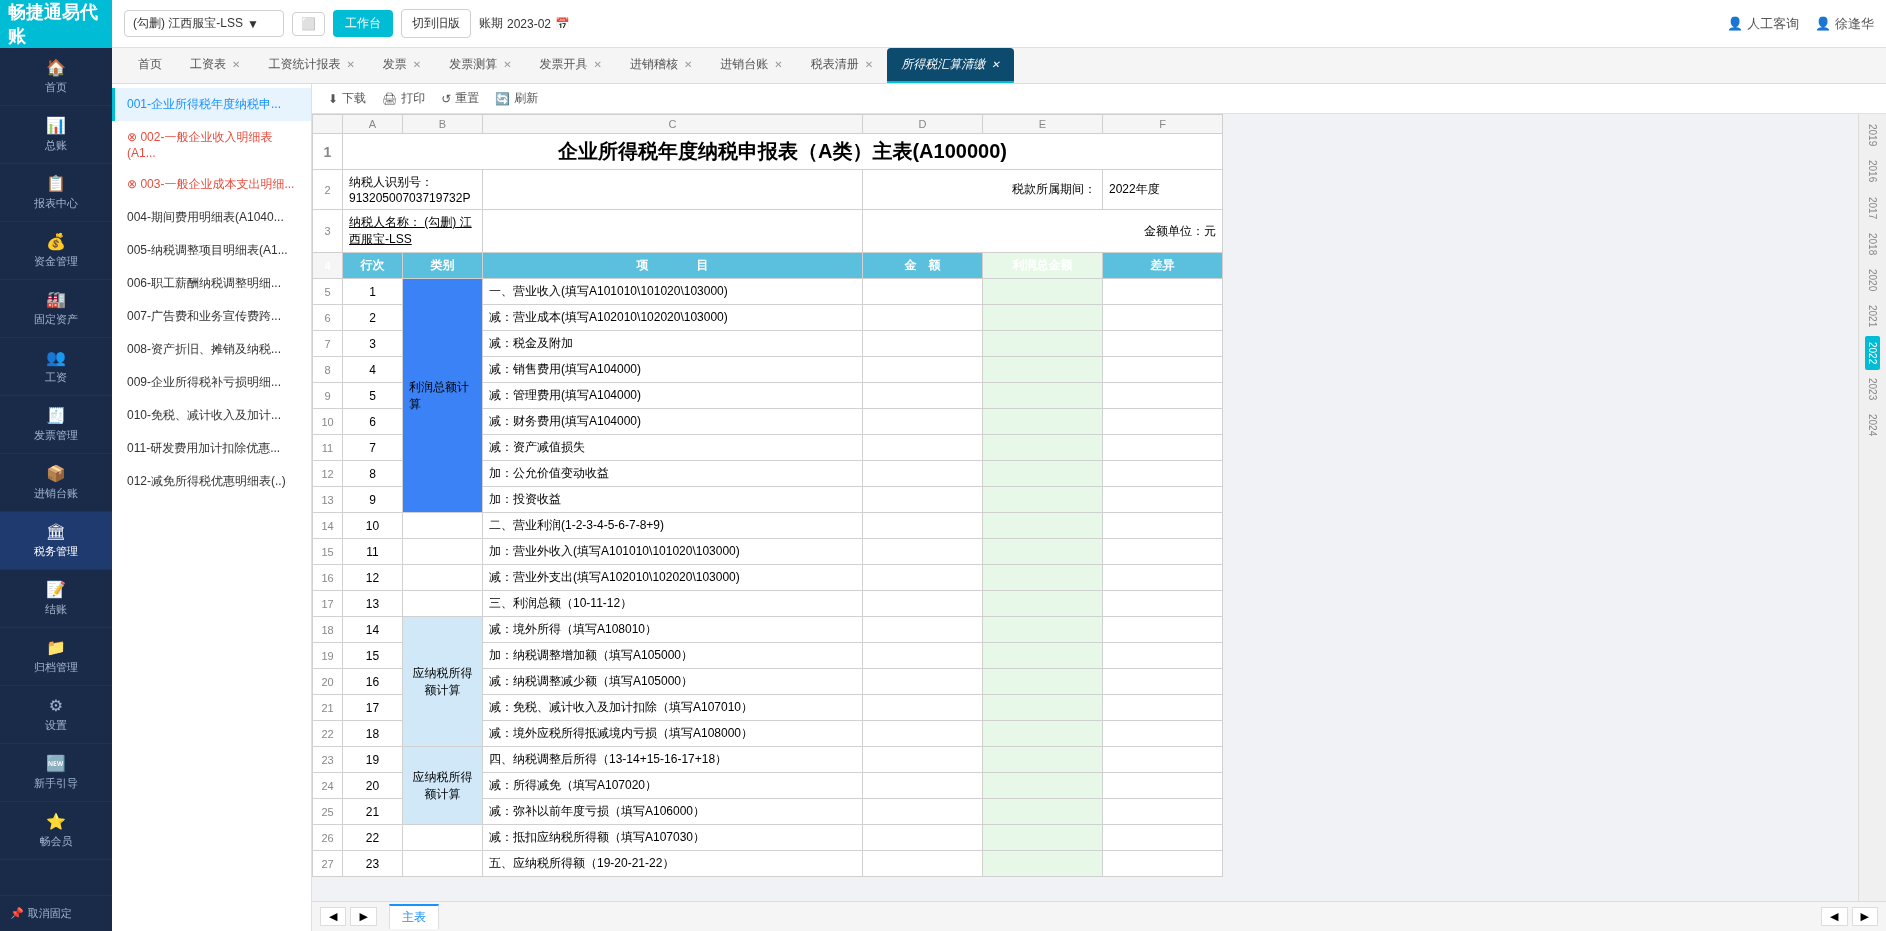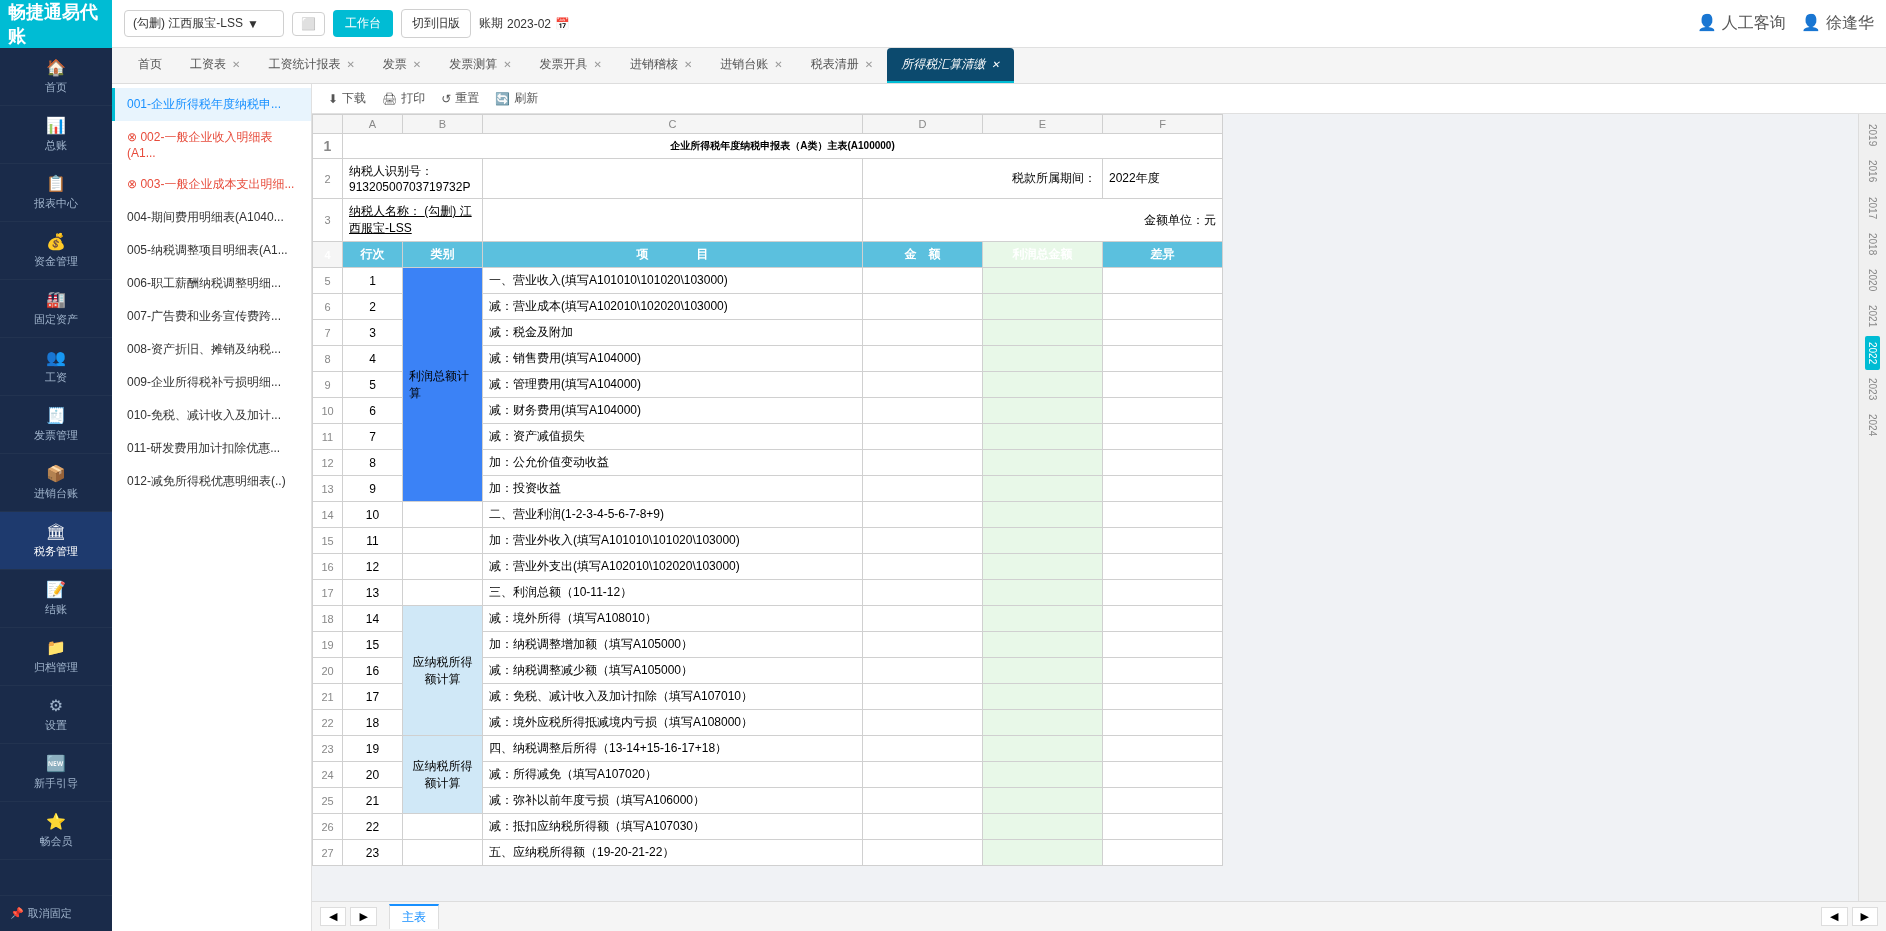--- a/index.html
+++ b/index.html
@@ -16,21 +16,21 @@
 
     
     .main { flex: 1; display: flex; flex-direction: column; overflow: hidden; }
 
     
     .topbar { background: #fff; height: 48px; display: flex; align-items: center; padding: 0 12px; gap: 8px; border-bottom: 1px solid #e0e0e0; flex-shrink: 0; }
     .topbar-company { background: #fff; border: 1px solid #d0d0d0; border-radius: 4px; padding: 4px 8px; font-size: 12px; color: #333; display: flex; align-items: center; gap: 4px; min-width: 160px; }
     .topbar-btn { background: #00bcd4; color: white; border: none; border-radius: 4px; padding: 5px 12px; font-size: 12px; cursor: pointer; }
     .topbar-btn-outline { background: #fff; color: #333; border: 1px solid #d0d0d0; border-radius: 4px; padding: 5px 10px; font-size: 12px; cursor: pointer; }
     .topbar-period { display: flex; align-items: center; gap: 4px; font-size: 12px; color: #333; }
-    .topbar-right { margin-left: auto; display: flex; align-items: center; gap: 16px; color: #555; font-size: 16px; }
+    .topbar-right { margin-left: auto; display: flex; align-items: center; gap: 16px; color: #555; font-size: 13px; }
 
     
     .tabbar { background: #f5f5f5; display: flex; align-items: center; padding: 0 12px; border-bottom: 1px solid #ddd; flex-shrink: 0; min-height: 36px; }
     .tab { padding: 8px 14px; font-size: 12px; color: #555; cursor: pointer; border-bottom: 2px solid transparent; display: flex; align-items: center; gap: 4px; white-space: nowrap; }
     .tab.active { color: #00bcd4; border-bottom: 2px solid #00bcd4; background: #fff; }
     .tab-close { font-size: 10px; color: #999; margin-left: 2px; }
 
     
     .content { flex: 1; display: flex; overflow: hidden; }
 
@@ -271,21 +271,21 @@
                 <th class="col-header">C</th>
                 <th class="col-header">D</th>
                 <th class="col-header">E</th>
                 <th class="col-header">F</th>
               </tr>
             </thead>
             <tbody>
 
               <tr class="title-row">
                 <td class="row-num">1</td>
-                <td colspan="6" style="text-align:center; font-weight:bold; font-size:10px;">企业所得税年度纳税申报表（A类）主表(A100000)</td>
+                <td colspan="6" style="text-align:center; font-weight:bold; font-size:20px;">企业所得税年度纳税申报表（A类）主表(A100000)</td>
               </tr>
 
               <tr class="info-row">
                 <td class="row-num">2</td>
                 <td colspan="2" style="font-size:12px;">
                   <span>纳税人识别号：</span>
                   <span>91320500703719732P</span>
                 </td>
                 <td></td>
                 <td colspan="2" style="font-size:12px; text-align:right;">

